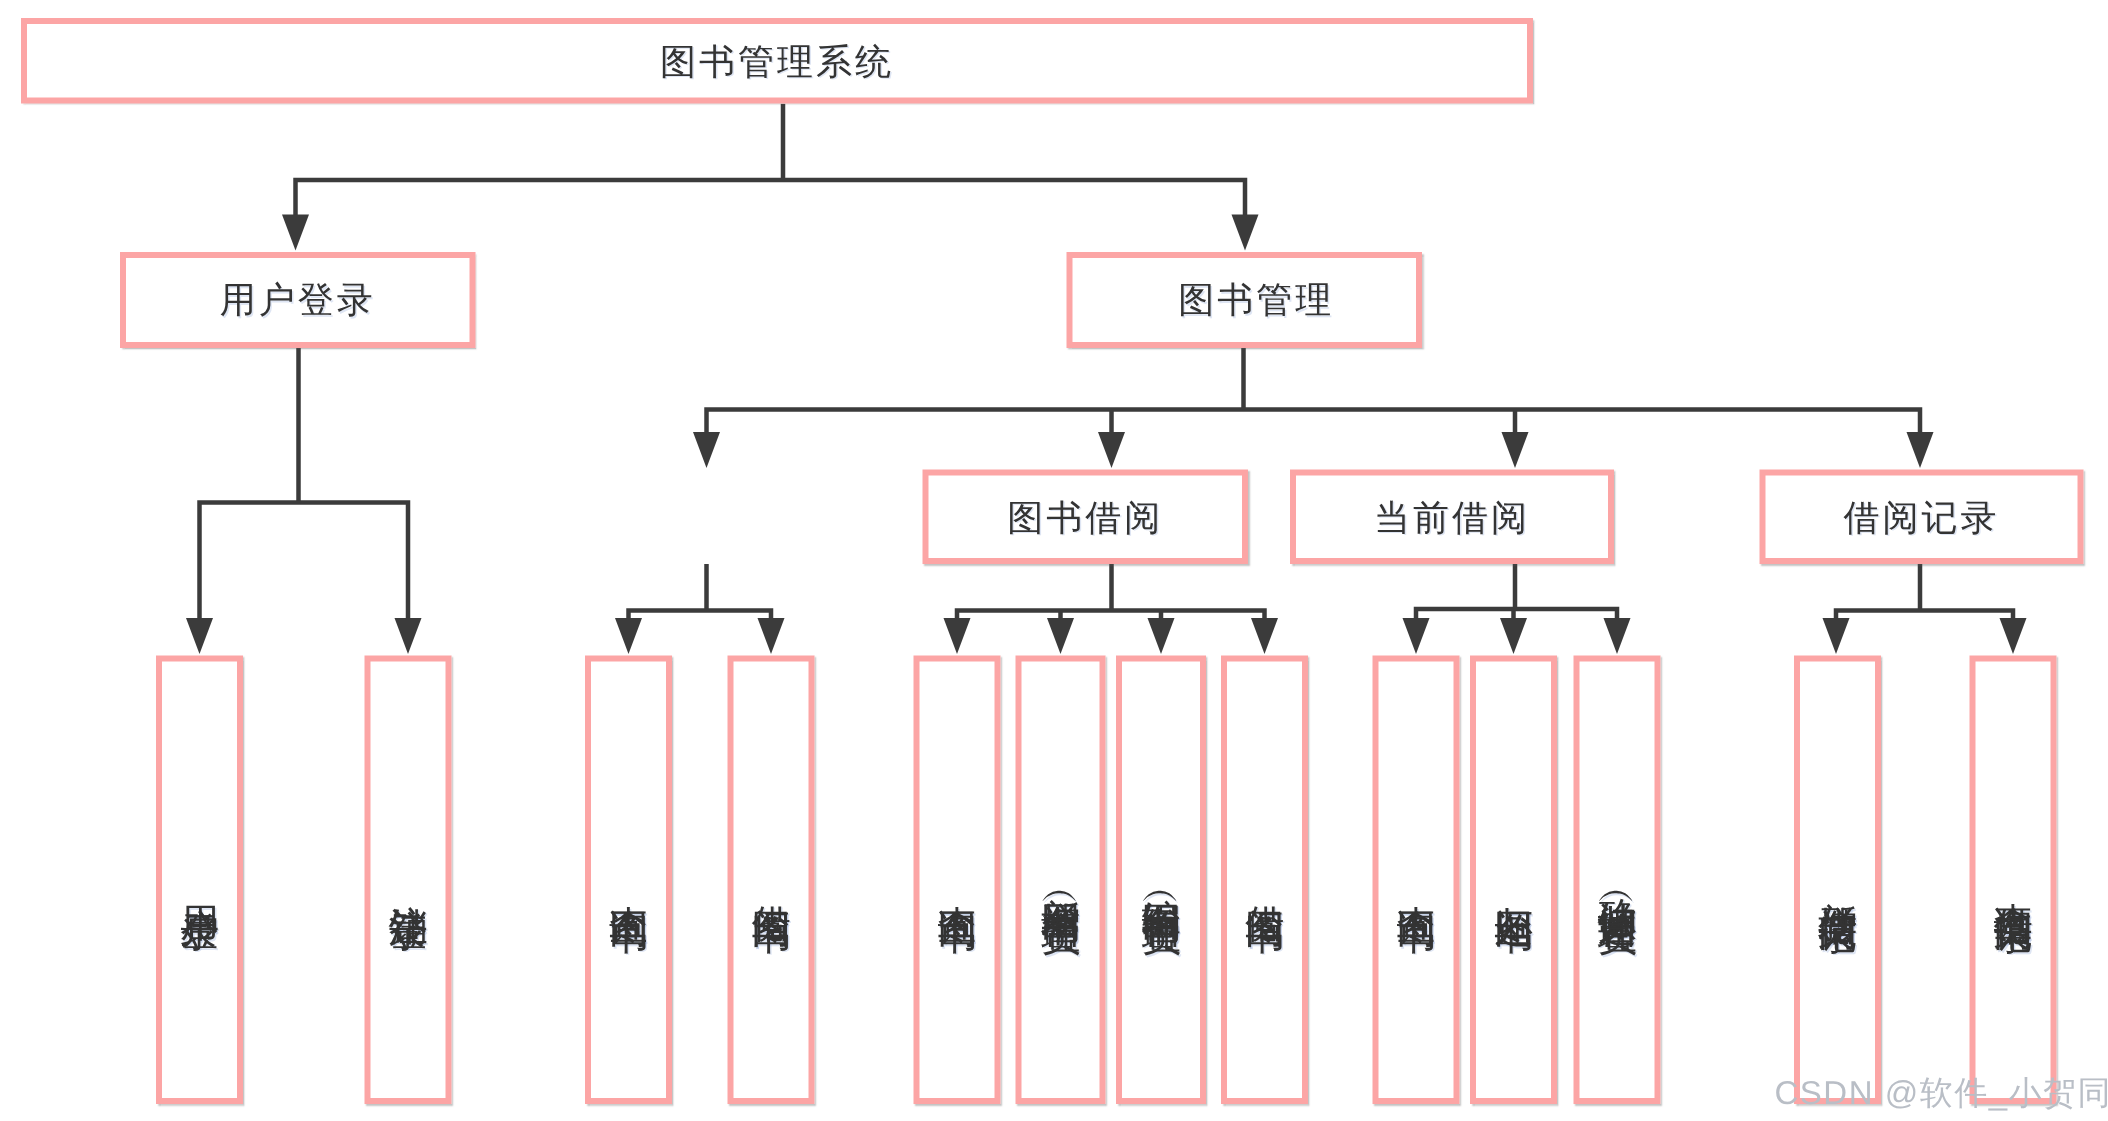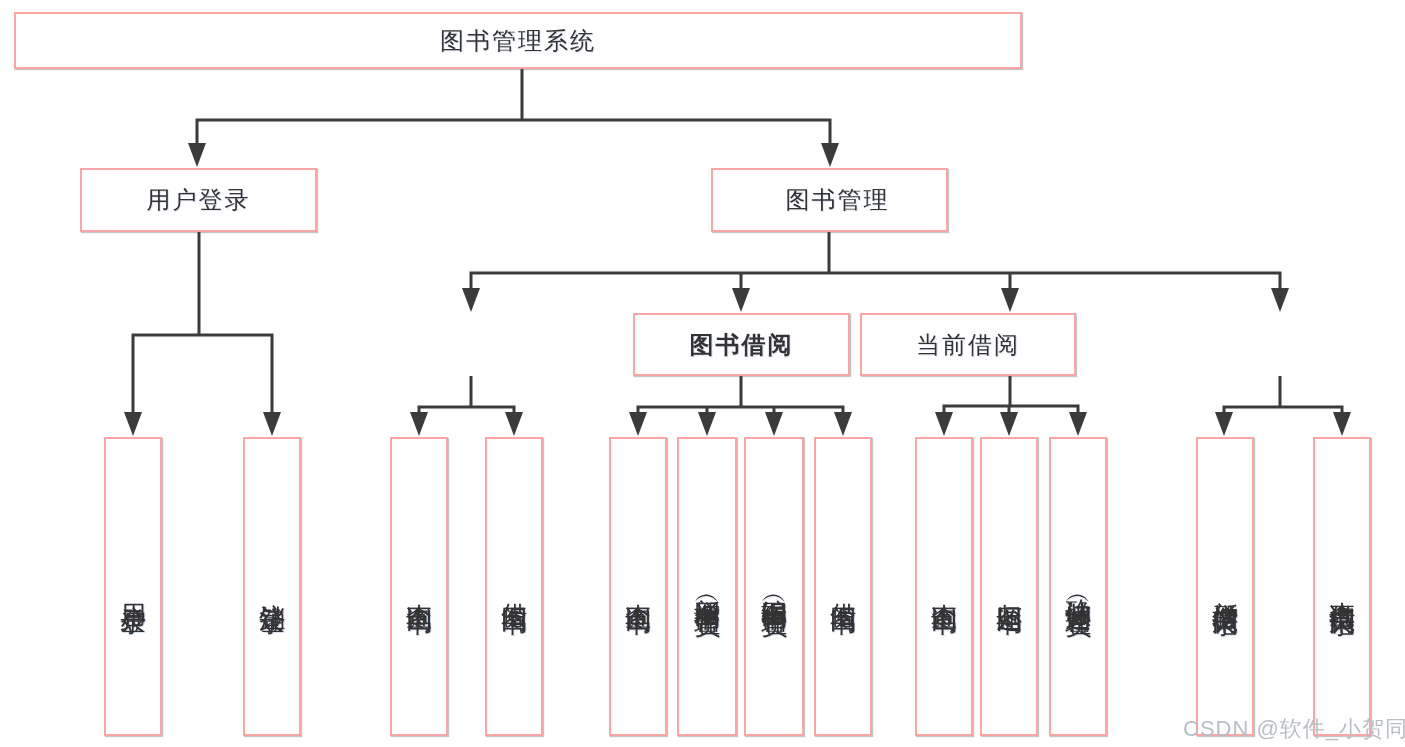--- a/index.html
+++ b/index.html
@@ -20,21 +20,21 @@
   #connectors {
     position: absolute;
     left: 0;
     top: 0;
     width: 1405px;
     height: 747px;
   }
   .box {
     position: absolute;
     box-sizing: border-box;
-    border: 2px solid #fca5a5;
+    border: 4px solid #fca5a5;
     background: #ffffff;
     display: flex;
     align-items: center;
     justify-content: center;
     color: #333333;
     box-shadow: 1px 1px 1px rgba(90,90,90,0.35);
   }
   .h-label {
     font-size: 24px;
     letter-spacing: 2px;
@@ -117,25 +117,28 @@
     <span class="h-label">图书管理系统</span>
   </div>
 
   <div class="box lvl2" style="left:80px; width:237px;">
     <span class="h-label">用户登录</span>
   </div>
   <div class="box lvl2" style="left:711px; width:237px;padding-left:16px;">
     <span class="h-label">图书管理</span>
   </div>
 
-  <div class="box lvl3" style="left:633px; width:217px;font-weight:bold;">
+  <div class="box lvl3" style="left:615px; width:217px;">
     <span class="h-label">图书借阅</span>
   </div>
   <div class="box lvl3" style="left:860px; width:216px;">
     <span class="h-label">当前借阅</span>
+  </div>
+  <div class="box lvl3" style="left:1173px; width:216px;">
+    <span class="h-label">借阅记录</span>
   </div>
 
   <div class="box leaf" style="left:104px;">
     <span class="v-label">用户登录</span>
   </div>
   <div class="box leaf" style="left:243px;">
     <span class="v-label">注销登录</span>
   </div>
 
   <div class="box leaf" style="left:390px;">

